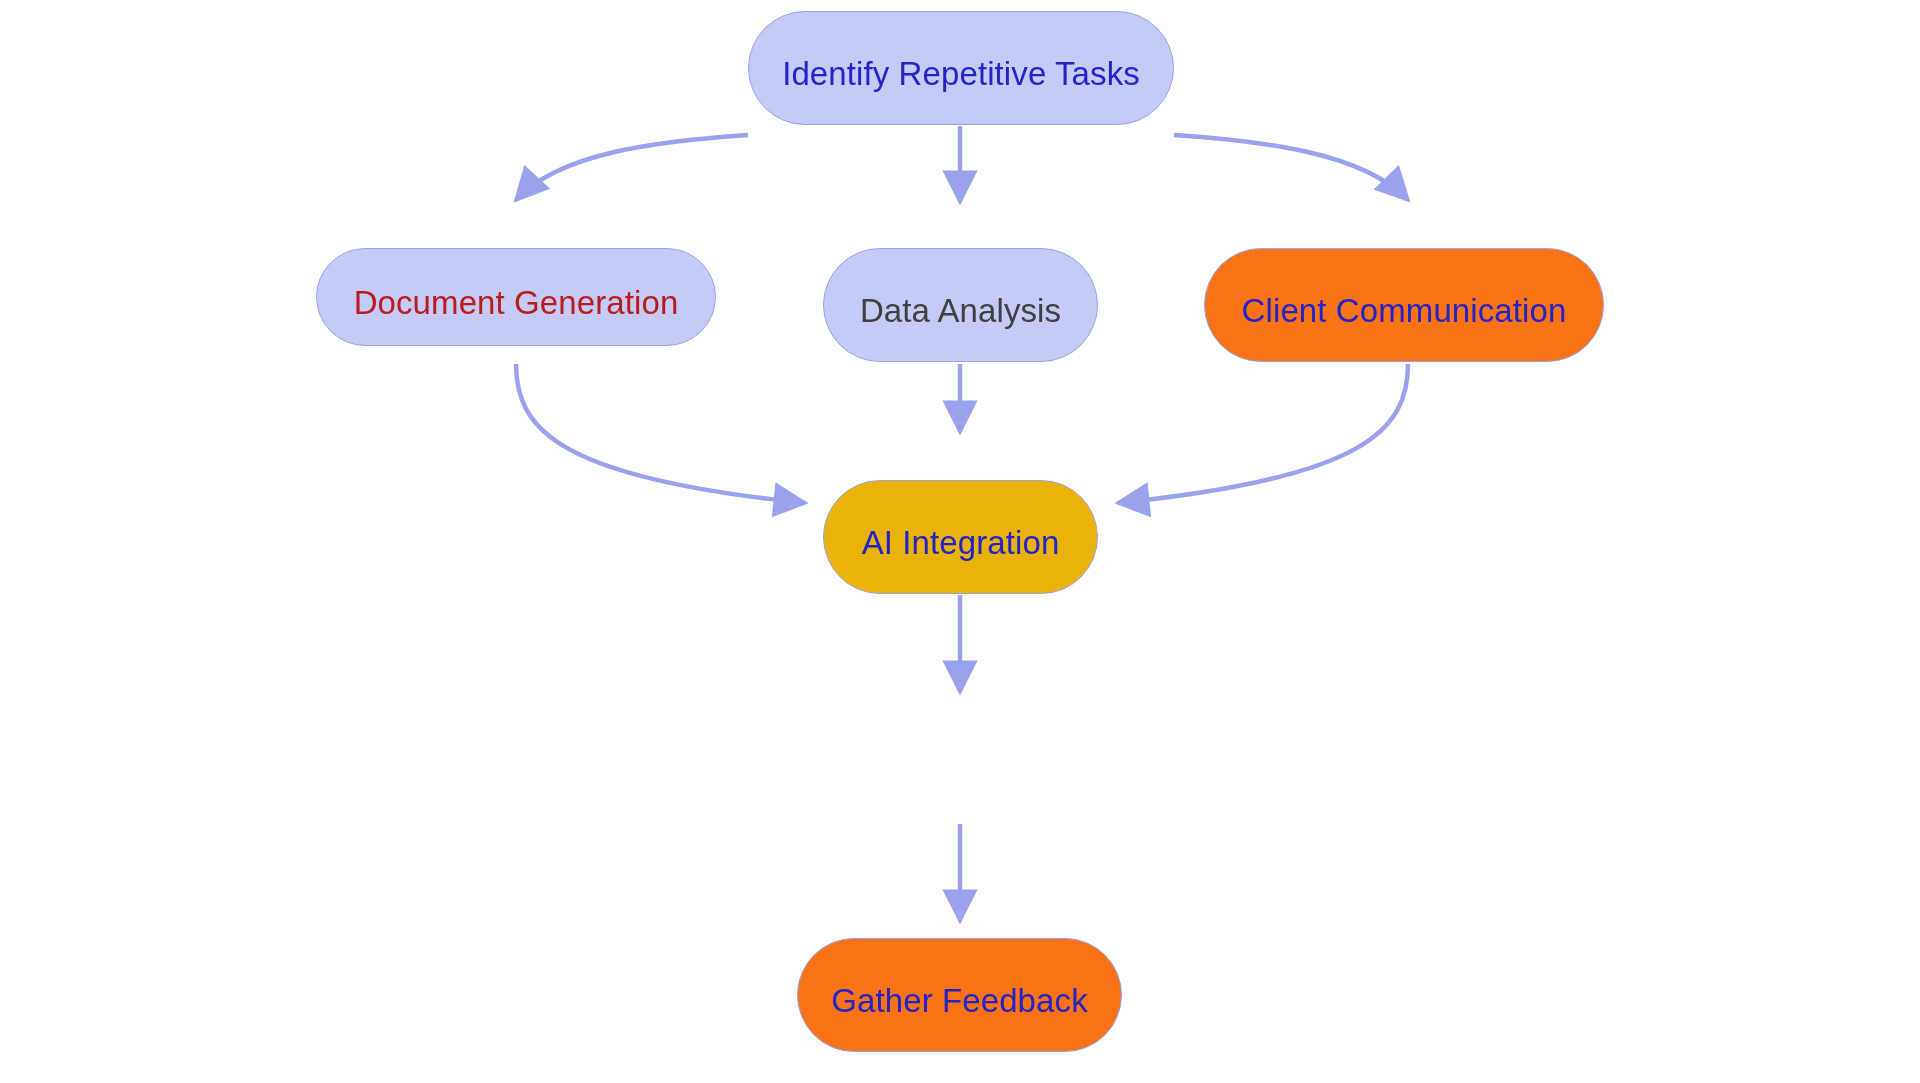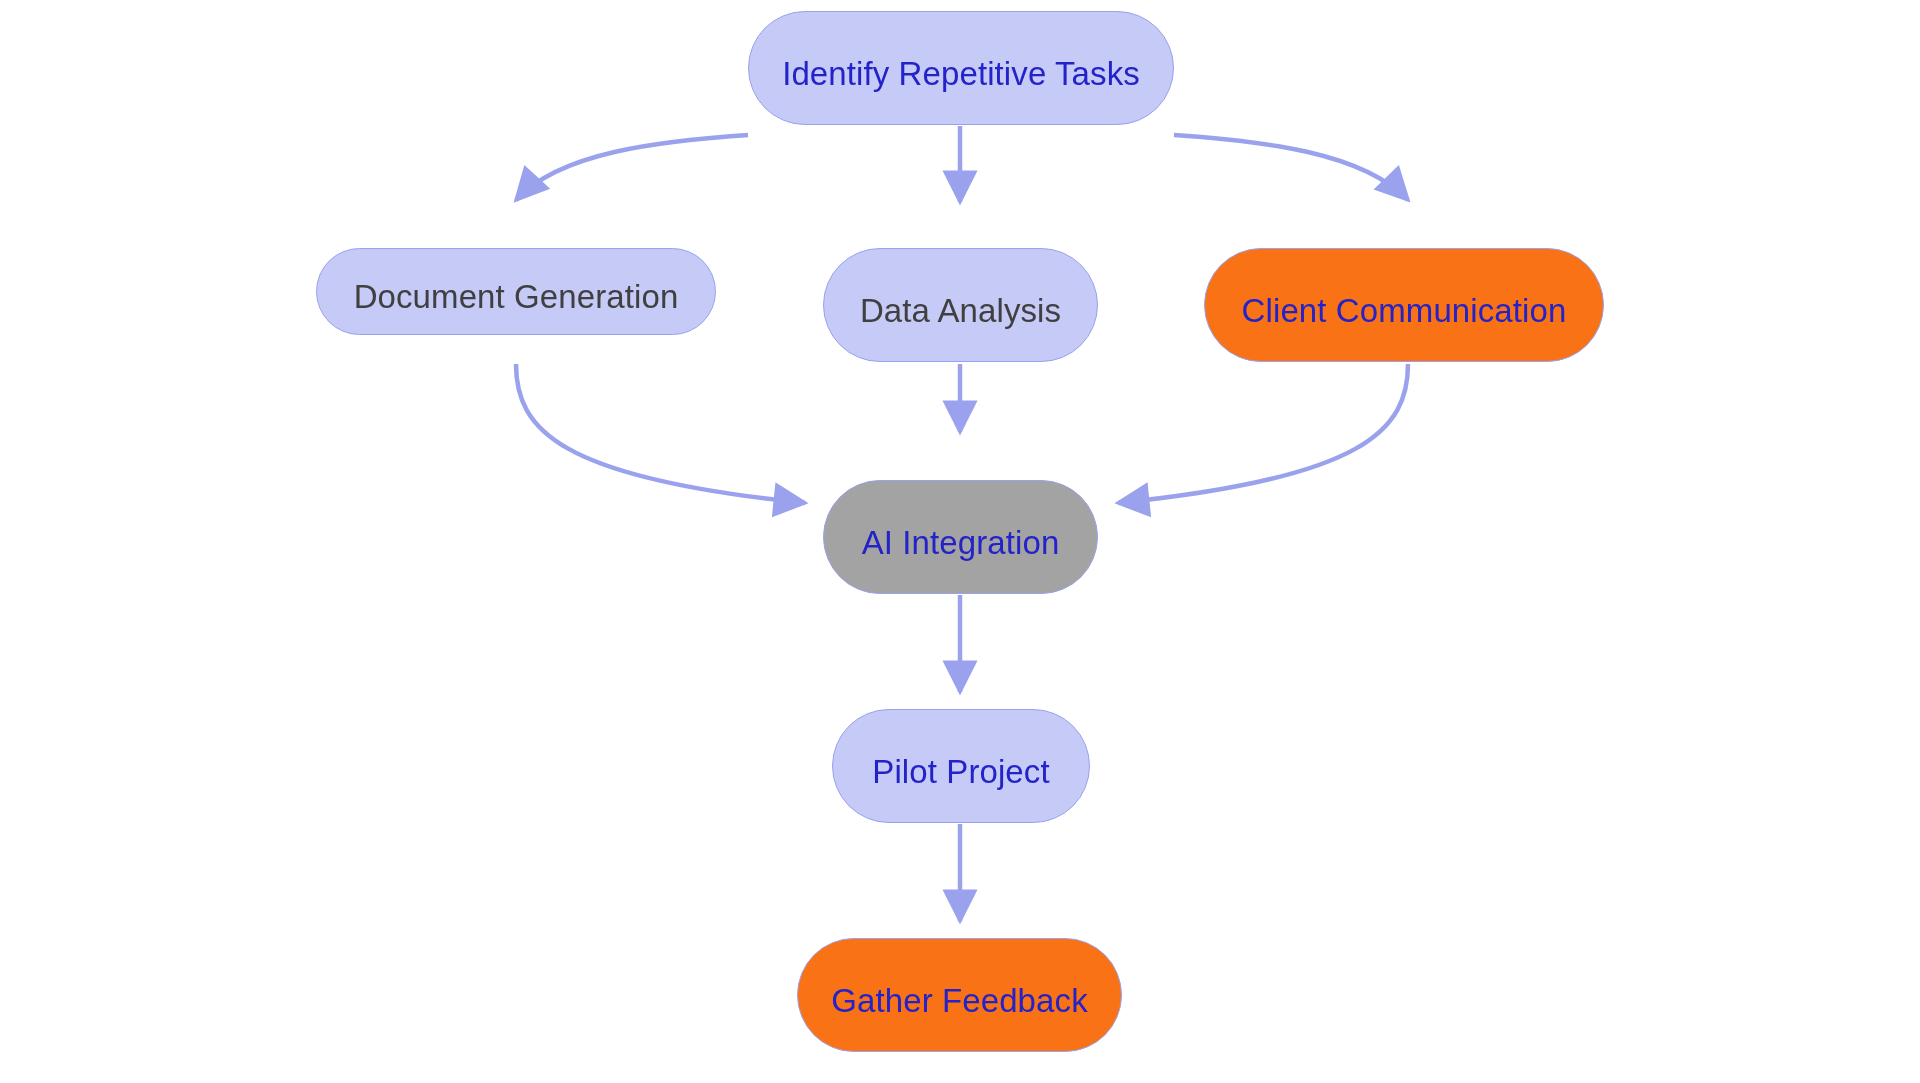--- a/index.html
+++ b/index.html
@@ -73,37 +73,34 @@
 
     <path d="M 960 595 L 960 692" fill="none" stroke="#9aa2ee" stroke-width="4.5" marker-end="url(#arrowhead)"></path>
 
     <path d="M 960 824 L 960 921" fill="none" stroke="#9aa2ee" stroke-width="4.5" marker-end="url(#arrowhead)"></path>
   </svg>
 
   <div class="node" style="left: 748px; top: 11px; width: 426px; height: 114px; background: rgb(197, 202, 247); border-color: rgb(154, 162, 238); color: rgb(35, 35, 200);">
     <span class="node-label">Identify Repetitive Tasks</span>
   </div>
 
-  <div class="node" style="left: 316px; top: 248px; width: 400px; height: 87px; background: rgb(197, 202, 247); border-color: rgb(154, 162, 238); color: #404040;">
+  <div class="node" style="left: 316px; top: 248px; width: 400px; height: 98px; background: rgb(197, 202, 247); border-color: rgb(154, 162, 238); color: #b91c1c;">
     <span class="node-label">Document Generation</span>
   </div>
 
   <div class="node" style="left: 823px; top: 248px; width: 275px; height: 114px; background: rgb(197, 202, 247); border-color: rgb(154, 162, 238); color: #404040;">
     <span class="node-label">Data Analysis</span>
   </div>
 
   <div class="node" style="left: 1204px; top: 248px; width: 400px; height: 114px; background: #f97316; border-color: rgb(154, 162, 238); color: rgb(35, 35, 200);">
     <span class="node-label">Client Communication</span>
   </div>
 
-  <div class="node" style="left: 823px; top: 480px; width: 275px; height: 114px; background: #a3a3a3; border-color: rgb(154, 162, 238); color: rgb(35, 35, 200);">
+  <div class="node" style="left: 823px; top: 480px; width: 275px; height: 114px; background: #eab308; border-color: rgb(154, 162, 238); color: rgb(35, 35, 200);">
     <span class="node-label">AI Integration</span>
   </div>
 
-  <div class="node" style="left: 832px; top: 709px; width: 258px; height: 114px; background: rgb(197, 202, 247); border-color: rgb(154, 162, 238); color: rgb(35, 35, 200);">
-    <span class="node-label">Pilot Project</span>
-  </div>
 
   <div class="node" style="left: 797px; top: 938px; width: 325px; height: 114px; background: #f97316; border-color: rgb(154, 162, 238); color: rgb(35, 35, 200);">
     <span class="node-label">Gather Feedback</span>
   </div>
 
 </div>
 
 </body></html>

